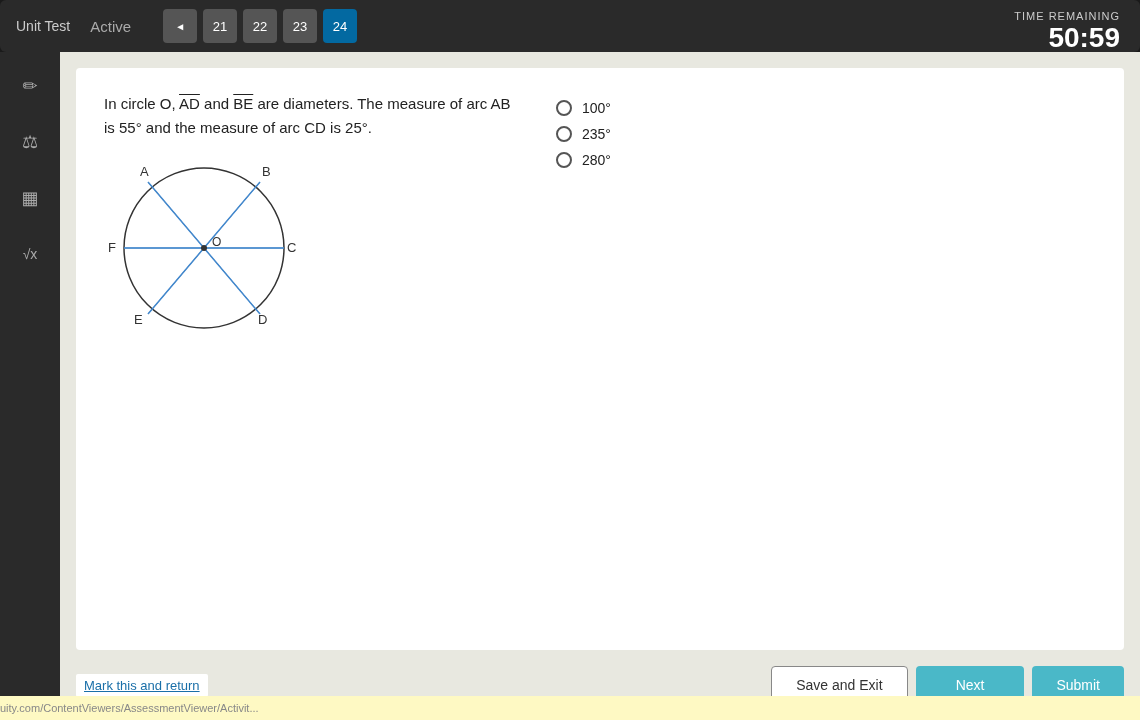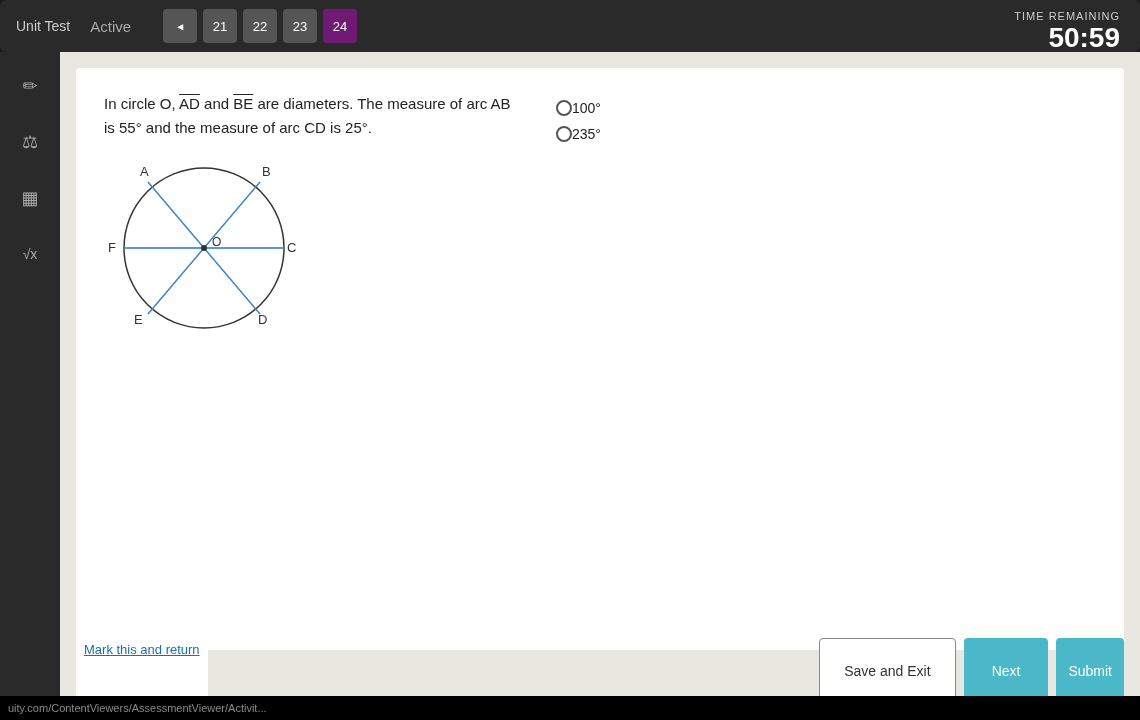--- a/index.html
+++ b/index.html
@@ -48,21 +48,21 @@
       border: none;
       background: #555;
       color: white;
       font-size: 13px;
       cursor: pointer;
       display: flex;
       align-items: center;
       justify-content: center;
     }
     .nav-btn.active {
-      background: #701a75;
+      background: #0369a1;
     }
     .nav-btn.arrow {
       background: #555;
       font-size: 10px;
     }
 
     
     .time-remaining {
       position: absolute;
       top: 10px;
@@ -155,20 +155,21 @@
     
     .answer-choices {
       display: flex;
       flex-direction: column;
       gap: 10px;
       margin-top: 8px;
     }
     .answer-choice {
       display: flex;
       align-items: flex-start;
+      gap: 10px;
       font-size: 14px;
       color: #222;
       cursor: pointer;
     }
     .radio-circle {
       width: 16px;
       height: 16px;
       border-radius: 50%;
       border: 2px solid #555;
       display: inline-block;
@@ -184,74 +185,75 @@
       height: 200px;
     }
 
     
     .bottom-buttons {
       position: absolute;
       bottom: 16px;
       left: 16px;
       right: 16px;
       display: flex;
+      align-items: center;
       justify-content: space-between;
     }
     .mark-return-link {
       color: #1a6fa8;
       font-size: 13px;
       text-decoration: underline;
       cursor: pointer;
       background: white;
       padding: 4px 8px;
       border-radius: 2px;
     }
     .bottom-right-buttons {
       display: flex;
       gap: 8px;
     }
     .btn-save {
-      padding: 24px 24px;
+      padding: 10px 24px;
       background: white;
       border: 1px solid #888;
       border-radius: 4px;
       font-size: 14px;
       color: #333;
       cursor: pointer;
     }
     .btn-next {
-      padding: 10px 28px;
+      padding: 10px 40px;
       background: #4ab8c8;
       border: none;
       border-radius: 4px;
       font-size: 14px;
       color: white;
       cursor: pointer;
     }
     .btn-submit {
-      padding: 10px 12px;
+      padding: 10px 24px;
       background: #4ab8c8;
       border: none;
       border-radius: 4px;
       font-size: 14px;
       color: white;
       cursor: pointer;
     }
 
     
     .status-bar {
       position: absolute;
       bottom: 0;
       left: 0;
       right: 0;
       height: 24px;
-      background: #000000;
-      display: flex;
-      align-items: center;
-      padding: 0 8px;
+      background: #fef9c3;
+      display: flex;
+      align-items: center;
+      padding: 0 0;
     }
     .status-bar-text {
       color: #888;
       font-size: 11px;
     }
   </style>
 </head>
 <body>
 
 <div class="top-bar">
@@ -319,20 +321,24 @@
     <div class="question-right">
       <div class="answer-choices">
         <label class="answer-choice">
           <span class="radio-circle"></span>
           <span>100°</span>
         </label>
         <label class="answer-choice">
           <span class="radio-circle"></span>
           <span>235°</span>
         </label>
+        <label class="answer-choice">
+          <span class="radio-circle"></span>
+          <span>280°</span>
+        </label>
       </div>
     </div>
 
   </div>
 
   <div class="bottom-buttons">
     <a class="mark-return-link">Mark this and return</a>
     <div class="bottom-right-buttons">
       <button class="btn-save">Save and Exit</button>
       <button class="btn-next">Next</button>

